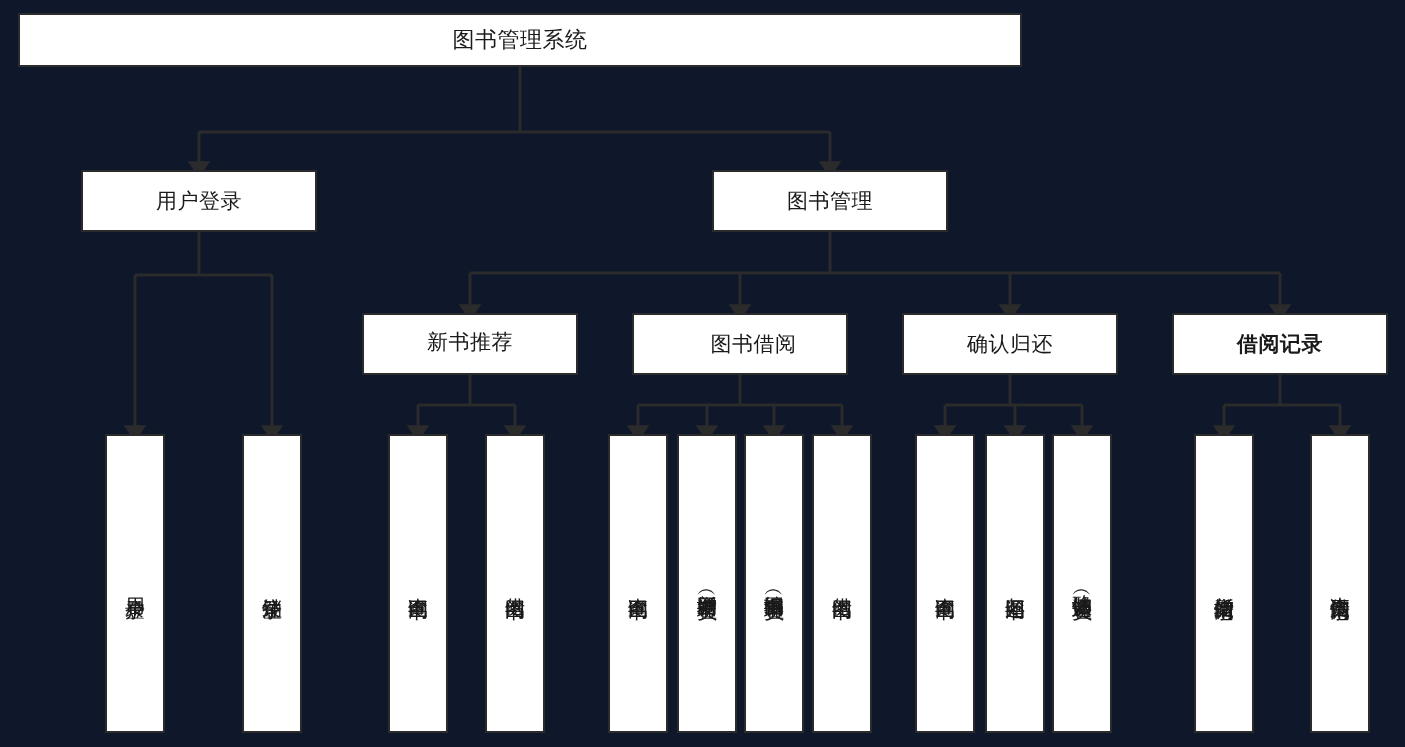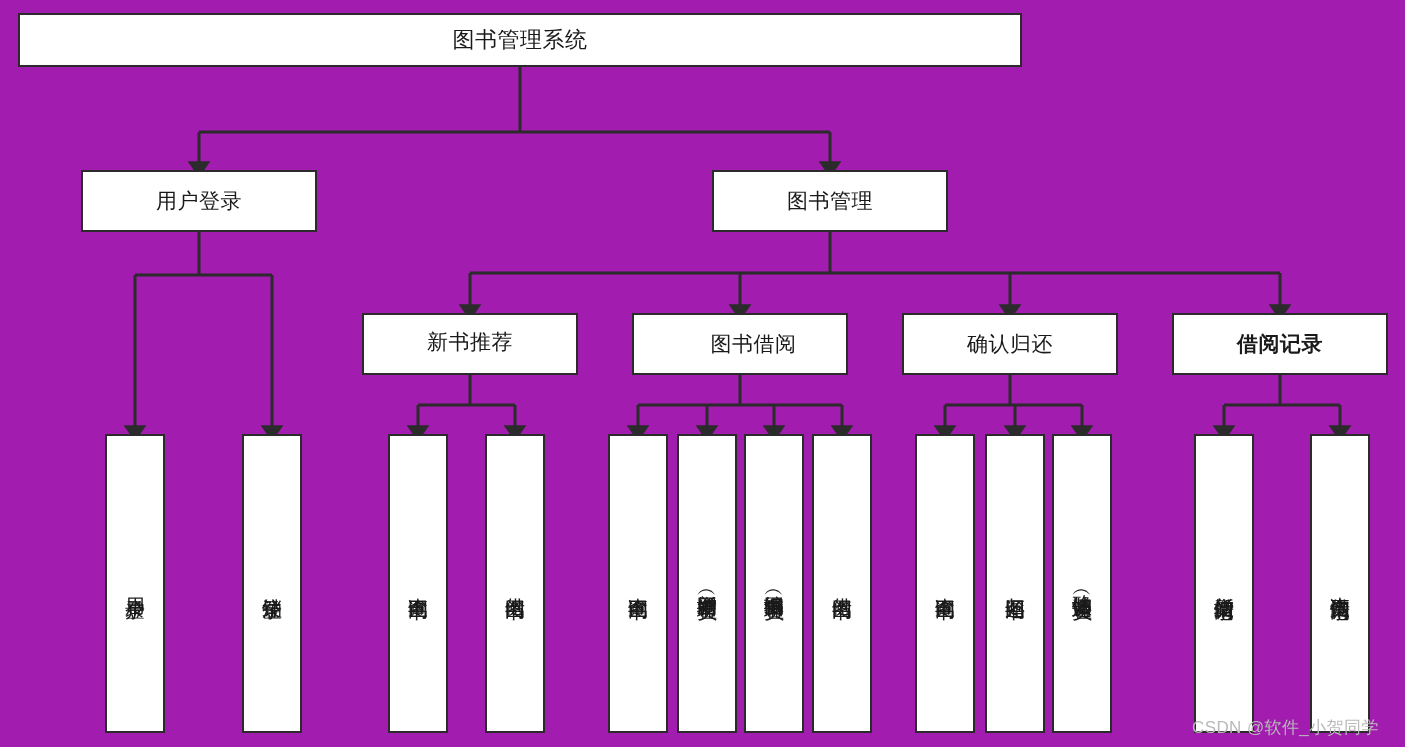--- a/index.html
+++ b/index.html
@@ -7,21 +7,21 @@
     padding: 0;
     background: #ffffff;
   }
   body {
     font-family: "Liberation Sans", "DejaVu Sans", sans-serif;
   }
   #canvas {
     position: relative;
     width: 1405px;
     height: 747px;
-    background: #a21caf;
+    background: #0f172a;
     overflow: hidden;
   }
   #wires {
     position: absolute;
     left: 0;
     top: 0;
     width: 1405px;
     height: 747px;
     pointer-events: none;
   }
@@ -174,14 +174,13 @@
         <span class="node-label">确认归还（管理员）</span>
       </div>
       <div class="node vertical" style="left: 1194px; top: 434px; width: 60px; height: 299px;">
         <span class="node-label">新增借阅记录</span>
       </div>
       <div class="node vertical" style="left: 1310px; top: 434px; width: 60px; height: 299px;">
         <span class="node-label">查询借阅记录</span>
       </div>
     </div>
 
-  <div class="watermark" style="left: 1192px; top: 716px; color: rgb(185, 185, 185);">CSDN @软件_小贺同学</div>
 </div>
 
 </body></html>

